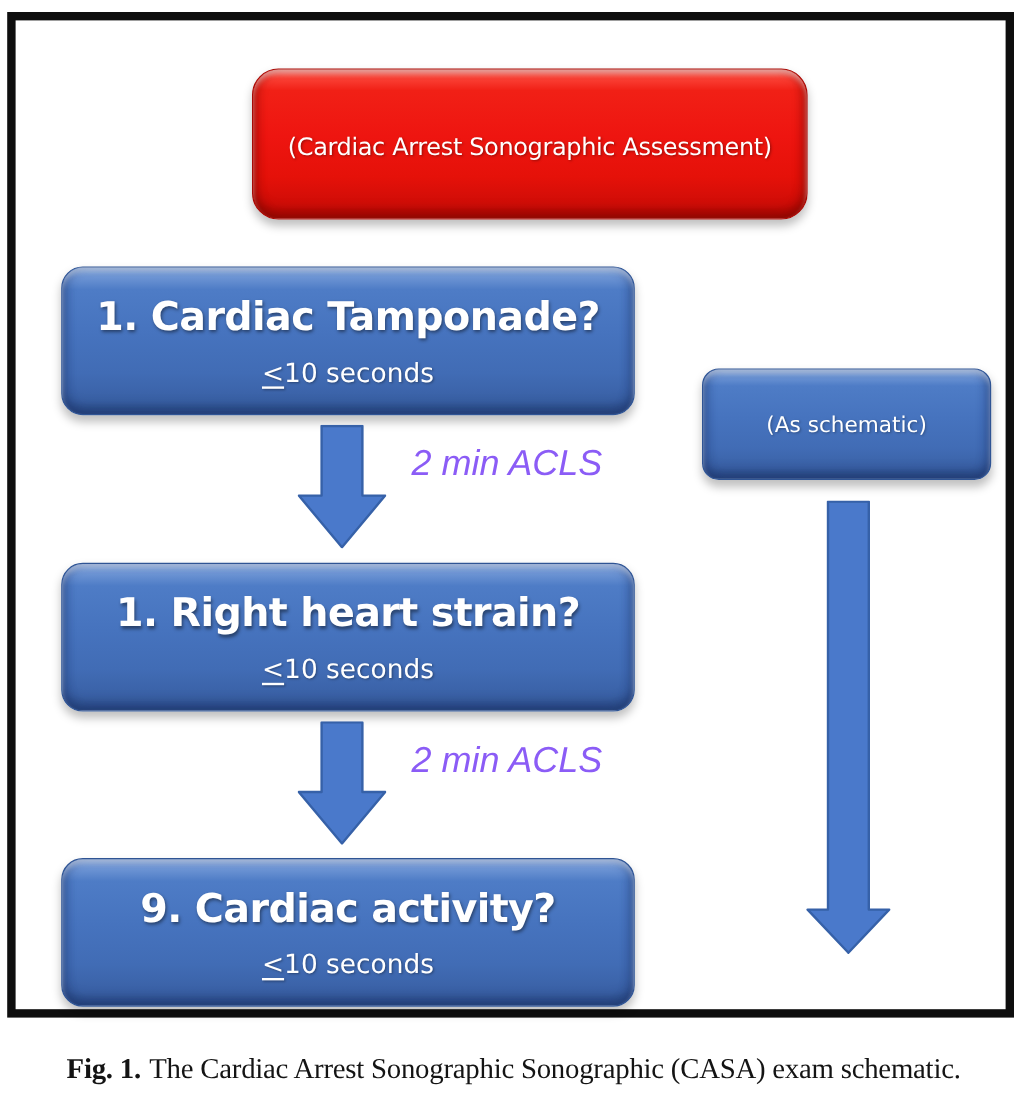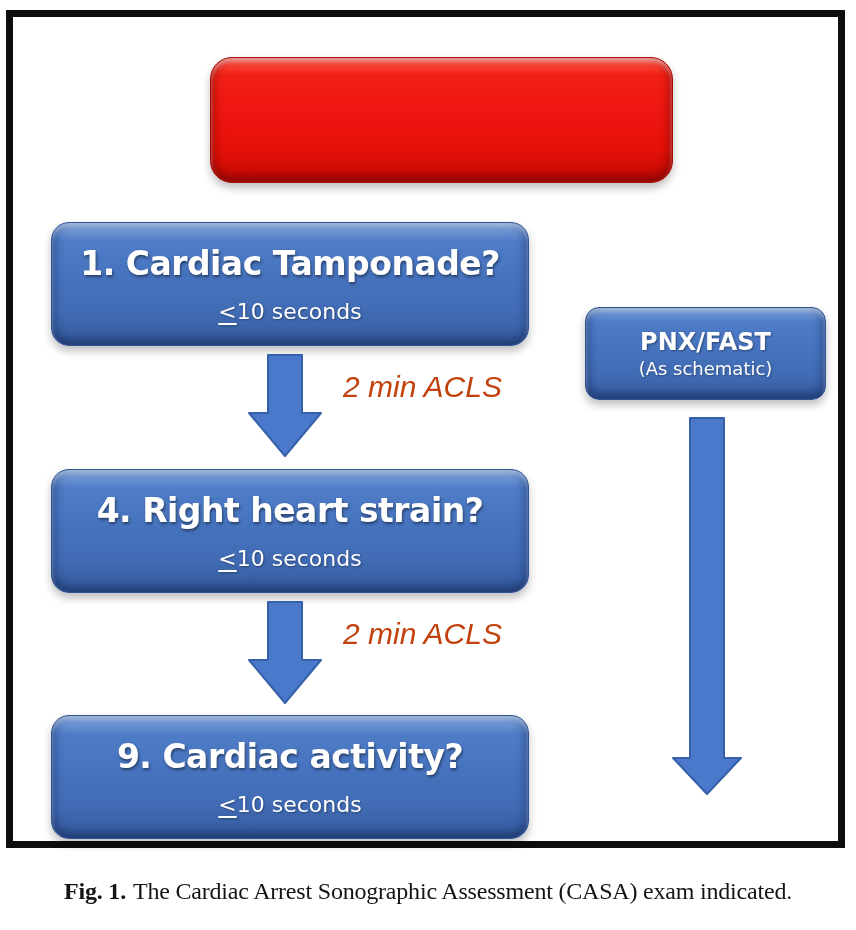--- a/index.html
+++ b/index.html
@@ -95,21 +95,21 @@
   .arrow { position: absolute; }
   .arrow-1 { left: 235px; top: 337px; }
   .arrow-2 { left: 235px; top: 584px; }
   .arrow-long { left: 658px; top: 400px; }
   
   .acls-label {
     position: absolute;
     font-family: "Liberation Sans", sans-serif;
     font-style: italic;
     font-size: 30px;
-    color: #c2410c;
+    color: #8b5cf6;
     white-space: nowrap;
   }
   .acls-1 { left: 330px; top: 353px; }
   .acls-2 { left: 330px; top: 600px; }
   
   .caption {
     position: absolute;
     left: 0; right: 0;
     top: 878px;
     text-align: center;
@@ -120,54 +120,54 @@
   }
   .caption .cap-label { font-weight: bold; margin-right: 7px; }
 </style>
 </head>
 <body>
 
 <div class="canvas">
   <div class="frame">
 
     <div class="bevel bevel-red title-box">
+      <div class="sub">(Cardiac Arrest Sonographic Assessment)</div>
     </div>
 
     <div class="bevel bevel-blue step-box step-1">
       <div class="heading">1. Cardiac Tamponade?</div>
       <div class="time"><span class="leq">&lt;</span><span>10 seconds</span></div>
     </div>
 
     <svg class="arrow arrow-1" width="74" height="103" viewBox="0 0 74 103">
       <polygon points="20,1 54,1 54,59 73,59 37,102 1,59 20,59" fill="#4a79cb" stroke="#3661a8" stroke-width="2" stroke-linejoin="round"></polygon>
     </svg>
     <div class="acls-label acls-1">2 min ACLS</div>
 
     <div class="bevel bevel-blue step-box step-2">
-      <div class="heading">4. Right heart strain?</div>
+      <div class="heading">1. Right heart strain?</div>
       <div class="time"><span class="leq">&lt;</span><span>10 seconds</span></div>
     </div>
 
     <svg class="arrow arrow-2" width="74" height="103" viewBox="0 0 74 103">
       <polygon points="20,1 54,1 54,59 73,59 37,102 1,59 20,59" fill="#4a79cb" stroke="#3661a8" stroke-width="2" stroke-linejoin="round"></polygon>
     </svg>
     <div class="acls-label acls-2">2 min ACLS</div>
 
     <div class="bevel bevel-blue step-box step-3">
       <div class="heading">9. Cardiac activity?</div>
       <div class="time"><span class="leq">&lt;</span><span>10 seconds</span></div>
     </div>
 
     <div class="bevel bevel-blue pnx-box">
-      <div class="pnx-title">PNX/FAST</div>
       <div class="pnx-sub">(As schematic)</div>
     </div>
 
     <svg class="arrow arrow-long" width="72" height="378" viewBox="0 0 72 378">
       <polygon points="19,1 53,1 53,341 70,341 36,377 2,341 19,341" fill="#4a79cb" stroke="#3661a8" stroke-width="2" stroke-linejoin="round"></polygon>
     </svg>
 
   </div>
 
   <div class="caption">
-    <span class="cap-label">Fig. 1.</span><span>The Cardiac Arrest Sonographic Assessment (CASA) exam indicated.</span>
+    <span class="cap-label">Fig. 1.</span><span>The Cardiac Arrest Sonographic Sonographic (CASA) exam schematic.</span>
   </div>
 </div>
 
 </body></html>

